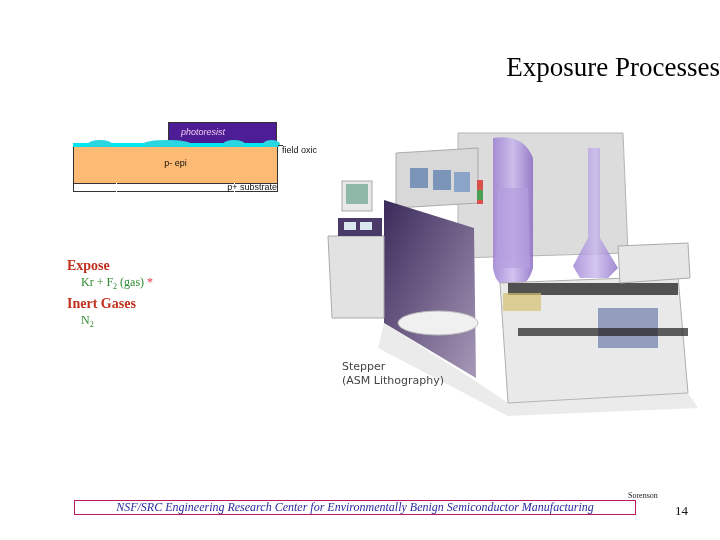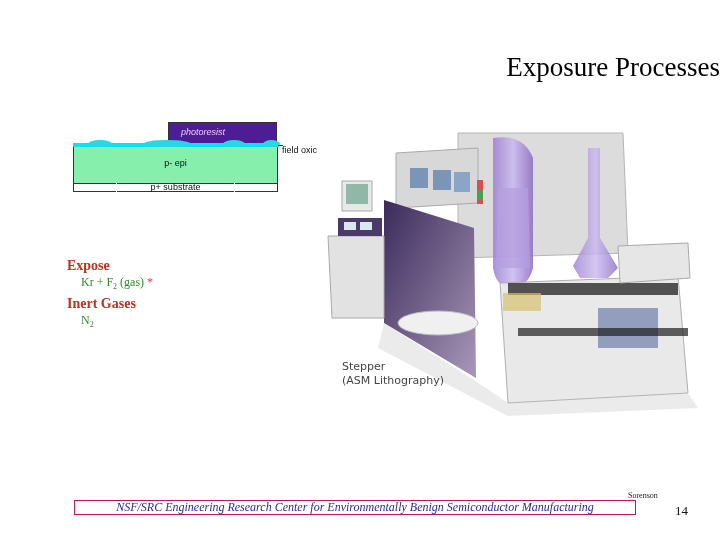--- a/index.html
+++ b/index.html
@@ -5,24 +5,24 @@
     html, body { margin:0; padding:0; }
     body { width:720px; height:540px; background:#ffffff; position:relative; overflow:hidden; font-family:"Liberation Serif", serif; }
     .title { position:absolute; left:0; top:52px; width:720px; text-align:right; font-size:27px; color:#000; font-family:"Liberation Serif", serif; }
 
     
     .xsec { position:absolute; left:60px; top:110px; width:270px; height:90px; }
     .pr { position:absolute; left:108px; top:12px; width:109px; height:23px; background:#4c1d95; border:1px solid #333; box-sizing:border-box;font-style:italic; }
     .pr span { position:absolute; left:12px; top:4px; font-family:"Liberation Sans", sans-serif; font-size:9px; color:#f0c8f0; }
     .oxide { position:absolute; left:13px; top:33px; width:206px; height:4px; background:#00e5ee; }
     .bump { position:absolute; top:30px; height:8px; background:#2ad6e0; border-radius:50%; }
-    .epi { position:absolute; left:13px; top:37px; width:205px; height:36px; border-left:1px solid #333; border-right:1px solid #333; box-sizing:border-box; background:#86efac; }
+    .epi { position:absolute; left:13px; top:37px; width:205px; height:36px; border-left:1px solid #333; border-right:1px solid #333; box-sizing:border-box; background:#fdba74; }
     .epi span { position:absolute; left:0; width:100%; top:11px; text-align:center; font-family:"Liberation Sans", sans-serif; font-size:9px; color:#111; }
     .sub { position:absolute; left:13px; top:73px; width:205px; height:9px; border:1px solid #333; box-sizing:border-box; background:#fff; }
-    .sub span { position:absolute; left:0; width:100%; top:-2px; text-align:center; font-family:"Liberation Sans", sans-serif; font-size:9px; color:#111; }
+    .sub span { position:absolute; left:0; width:100%; top:-2px; text-align:right; font-family:"Liberation Sans", sans-serif; font-size:9px; color:#111; }
     .sub .tick { position:absolute; top:-1px; width:1px; height:9px; background:#fff; }
     .fo-line { position:absolute; left:218px; top:35px; width:5px; height:1px; background:#333; }
     .fo-label { position:absolute; left:222px; top:35px; font-family:"Liberation Sans", sans-serif; font-size:9px; color:#111; white-space:nowrap; width:40px; overflow:hidden; }
 
     
     .list { position:absolute; left:67px; top:257px; font-family:"Liberation Serif", serif; }
     .hd { font-weight:bold; color:#c0301c; font-size:14px; line-height:17px; }
     .it { color:#2e8b2e; font-size:12px; line-height:17px; padding-left:14px; }
     .it sub { font-size:8px; }
     .star { color:#e0304a; }

